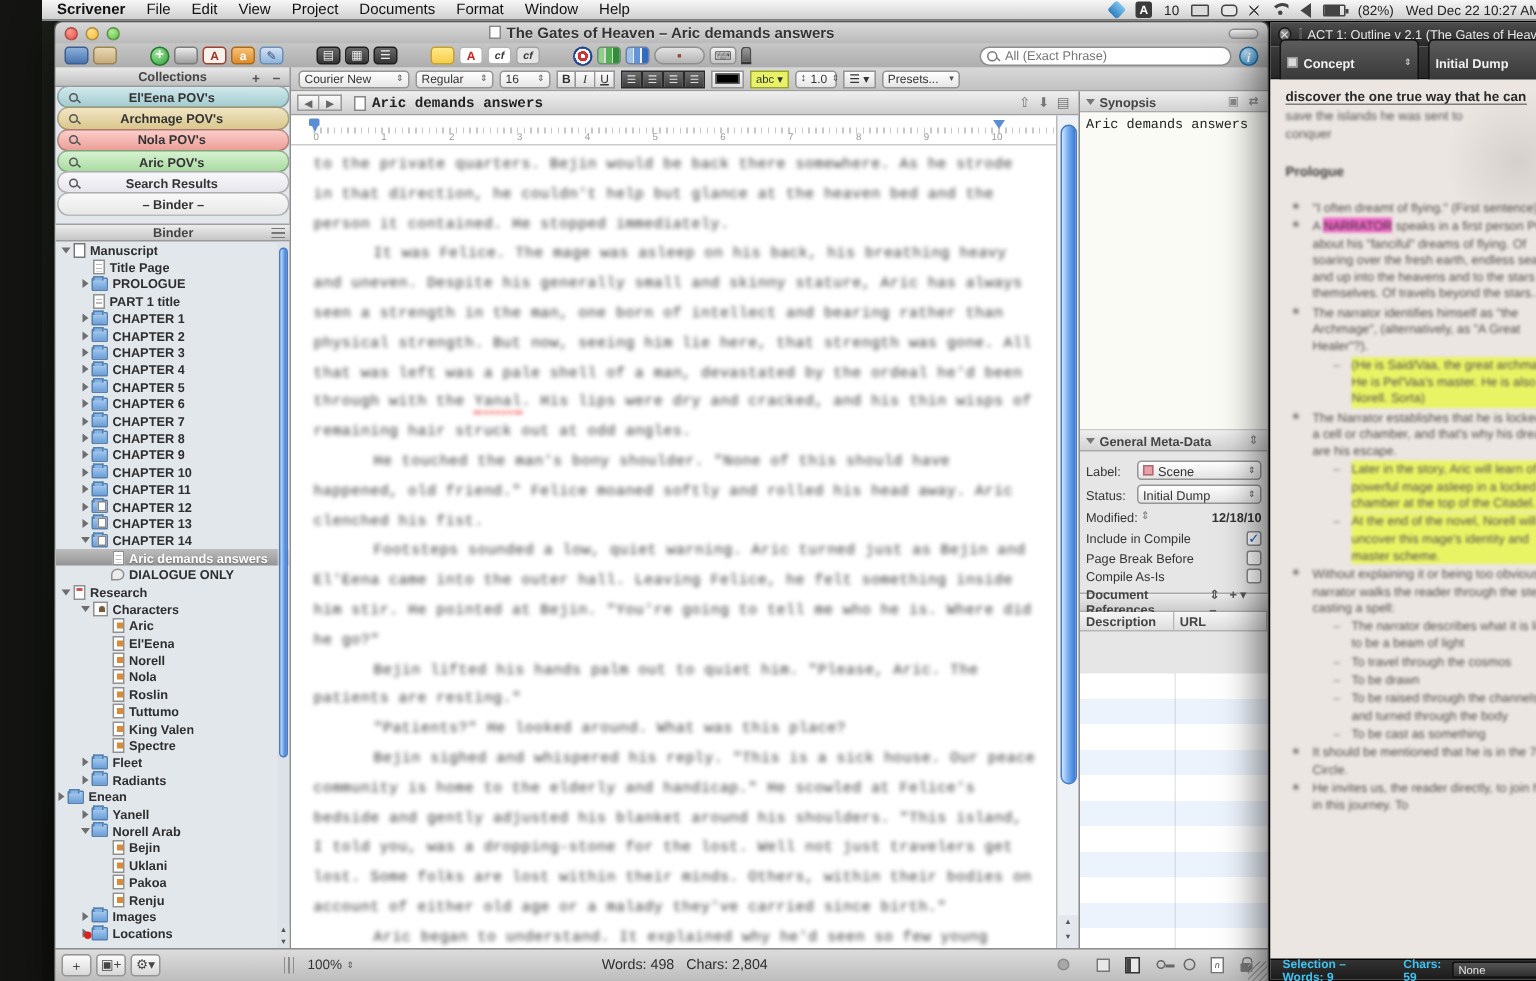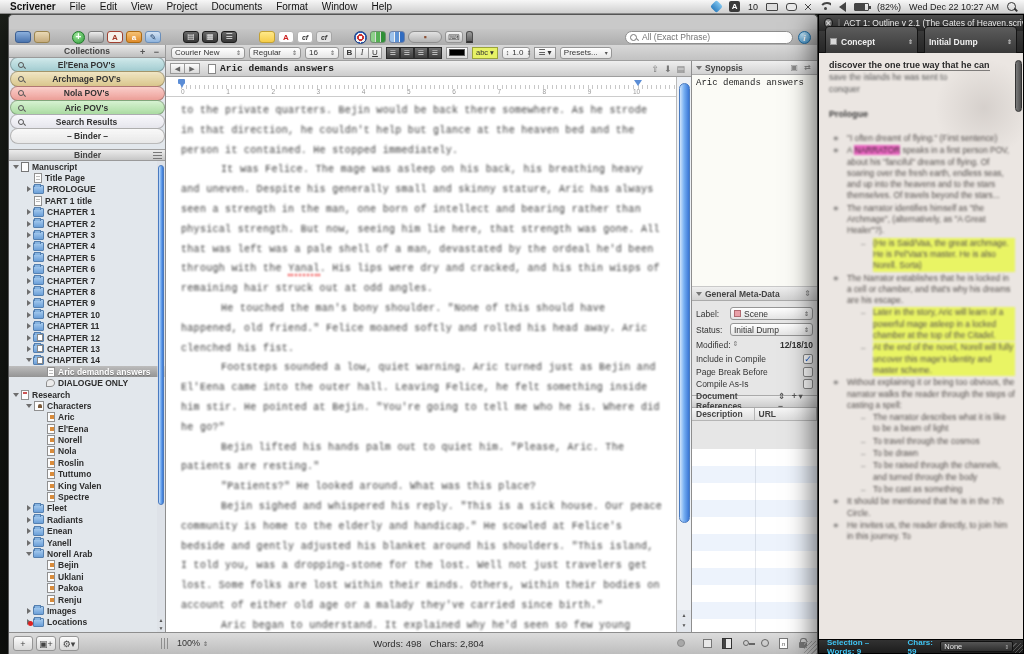--- a/index.html
+++ b/index.html
@@ -1,18 +1,18 @@
 <!DOCTYPE html>
 <html><head>
 <meta charset="utf-8">
 <style>
   *{margin:0;padding:0;box-sizing:border-box;}
   html,body{width:1024px;height:654px;overflow:hidden;}
   body{font-family:"Liberation Sans","DejaVu Sans",sans-serif;background:#141412;position:relative;}
-  .desktop{position:absolute;inset:0;background:linear-gradient(160deg,#1c201a 0%,#10120f 60%,#181512 100%);}
+  .desktop{position:absolute;inset:0;background:linear-gradient(160deg,#1c201a 0%,#10120f 60%,#181512 100%);margin-left:28px;}
 
   
   .menubar{position:absolute;left:0;top:0;width:1024px;height:14px;background:linear-gradient(#f7f7f7,#cfcfcf);border-bottom:1px solid #8a8a8a;display:flex;align-items:center;font-size:10px;color:#111;z-index:50;}
   .menus{display:flex;gap:14px;padding-left:10px;}
   .mi{cursor:default;}
   .mi.app{font-weight:bold;}
   .mstatus{margin-left:auto;display:flex;align-items:center;gap:8px;padding-right:8px;font-size:9px;color:#222;}
   .sic{display:inline-block;position:relative;}
   .ic-dropbox{width:9px;height:9px;background:linear-gradient(#7fc4ee,#2e7fc0);border-radius:2px;transform:rotate(45deg);}
   .ic-input{width:11px;height:11px;background:#3a3a3a;border-radius:2px;color:#fff;font-size:8px;font-weight:bold;text-align:center;line-height:11px;}
@@ -241,20 +241,29 @@
       <span class="sic ic-wifi"></span>
       <span class="sic ic-vol"></span>
       <span class="sic ic-batt"></span>
       <span>(82%)</span>
       <span>Wed Dec 22 10:27 AM</span>
       <span class="sic ic-spot"></span>
     </div>
   </div>
 
   <div class="window">
+    <div class="titlebar">
+      <div class="lights">
+        <span class="light l-close"></span>
+        <span class="light l-min"></span>
+        <span class="light l-zoom"></span>
+      </div>
+      <div class="wtitle"><span class="proxy"></span><span>The Gates of Heaven – Aric demands answers</span></div>
+      <span class="capsule"></span>
+    </div>
 
     <div class="toolbar">
       <span class="tgroup" id="tg-g1">
           <span class="tbi tbi-binder"></span>
           <span class="tbi tbi-collections"></span>
         </span>
         <span class="tsp"></span>
       <span class="tgroup" id="tg-g2">
           <span class="tbi tbi-add">+</span>
           <span class="tbi tbi-name-generator"></span>
@@ -527,21 +536,21 @@
           <div class="brow" style="padding-left: 16px;">
             <span class="tri right"></span>
             <span class="bi bi-folder"></span>
             <span class="blab">Fleet</span>
           </div>
           <div class="brow" style="padding-left: 16px;">
             <span class="tri right"></span>
             <span class="bi bi-folder"></span>
             <span class="blab">Radiants</span>
           </div>
-          <div class="brow" style="padding-left: 16px;">
+          <div class="brow" style="padding-left: 0;">
             <span class="tri right"></span>
             <span class="bi bi-folder"></span>
             <span class="blab">Enean</span>
           </div>
           <div class="brow" style="padding-left: 16px;">
             <span class="tri right"></span>
             <span class="bi bi-folder"></span>
             <span class="blab">Yanell</span>
           </div>
           <div class="brow" style="padding-left: 16px;">

